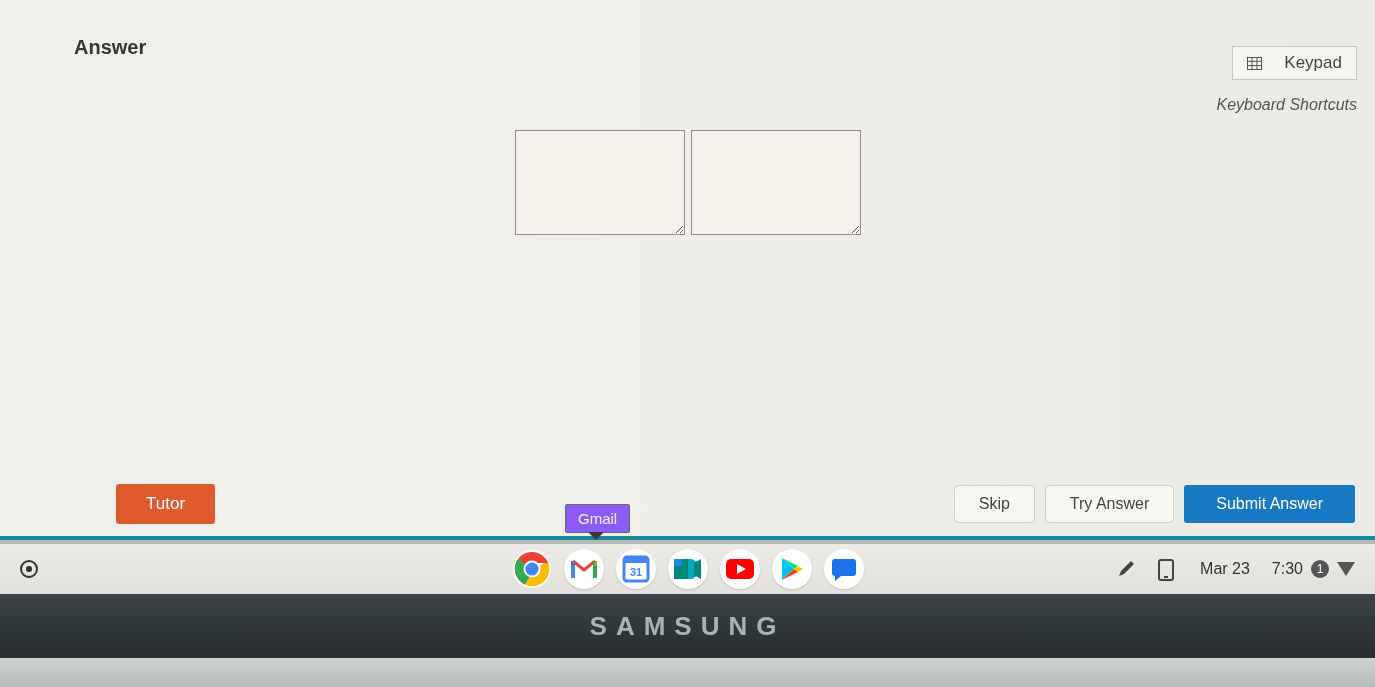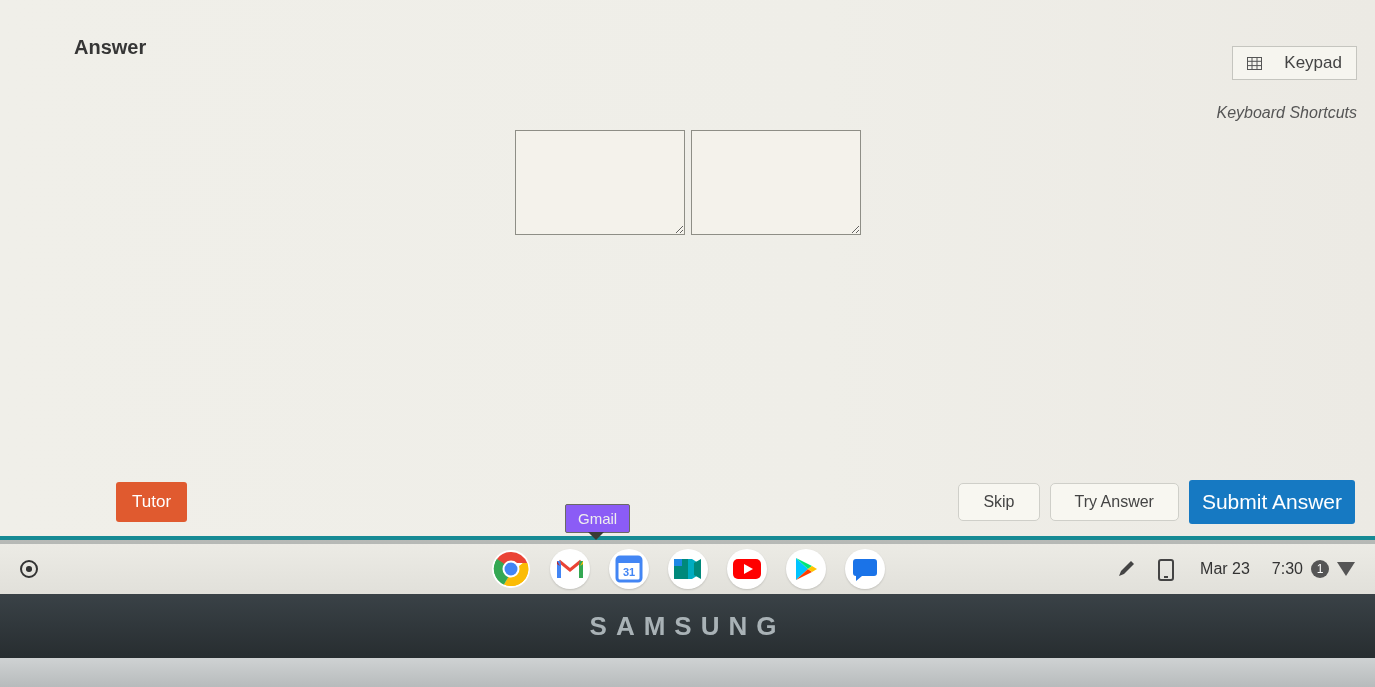--- a/index.html
+++ b/index.html
@@ -40,21 +40,21 @@
     font-size: 17px;
     color: #444;
     cursor: pointer;
   }
   .keypad-btn .kp-icon {
     width: 15px; height: 13px;
     display: inline-block;
   }
   .keypad-btn .kp-icon svg { display:block; }
   .shortcuts {
-    margin-top: 24px;
+    margin-top: 16px;
     font-size: 16px;
     font-style: italic;
     color: #555;
   }
 
   .input-row {
     position: absolute;
     top: 130px;
     left: 50%;
     transform: translateX(-50%);
@@ -77,41 +77,41 @@
     bottom: 12px;
     display: flex;
     align-items: center;
     padding: 0 20px 0 116px;
   }
   .tutor-btn {
     background: #e05a2f;
     color: #fff;
     border: none;
     font-size: 17px;
-    padding: 10px 16px;
+    padding: 10px 30px;
     border-radius: 3px;
     cursor: pointer;
   }
   .spacer { flex: 1; }
   .ghost-btn {
     background: #f8f7f1;
     border: 1px solid #cfcfc9;
     color: #444;
     font-size: 16px;
     padding: 9px 24px;
     border-radius: 5px;
     margin-left: 10px;
     cursor: pointer;
   }
   .primary-btn {
     background: #1679c2;
     color: #fff;
     border: none;
-    font-size: 21px;
-    padding: 10px 13px;
+    font-size: 16px;
+    padding: 10px 32px;
     border-radius: 3px;
     margin-left: 10px;
     cursor: pointer;
   }
 
   
   .tooltip {
     position: absolute;
     top: 504px;
     left: 565px;
@@ -155,21 +155,21 @@
     position: absolute;
     top: 4px; left: 4px; width: 5.5px; height: 5.5px;
     background: #333;
     border-radius: 50%;
   }
   .shelf-center {
     position: absolute;
     left: 50%;
     transform: translateX(-50%);
     display: flex;
-    gap: 19px;
+    gap: 12px;
     align-items: center;
   }
   .app-icon {
     width: 40px; height: 40px;
     border-radius: 50%;
     background: #fff;
     display: flex;
     align-items: center;
     justify-content: center;
     box-shadow: 0 1px 2px rgba(0,0,0,0.15);

